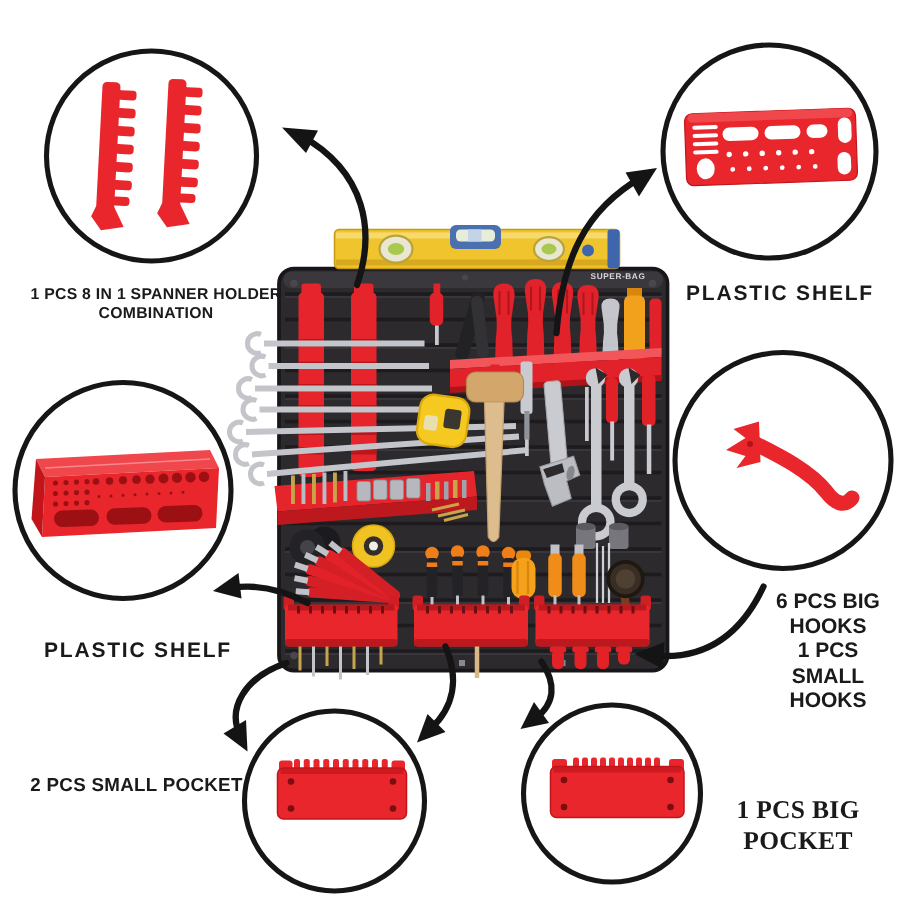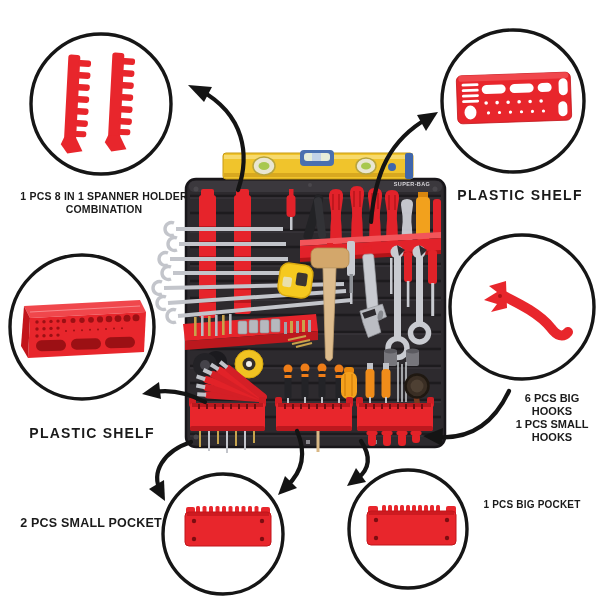--- a/index.html
+++ b/index.html
@@ -3,23 +3,23 @@
 <meta charset="utf-8">
 <style>
   html,body{margin:0;padding:0;background:#ffffff;}
   #stage{position:relative;width:600px;height:600px;background:#ffffff;overflow:hidden;
          font-family:"Liberation Sans",sans-serif;}
   #scene{position:absolute;left:0;top:0;}
   .lbl{position:absolute;font-weight:bold;color:#1a1a1a;text-align:center;line-height:1.22;}
   .lbl-spanner{left:19px;top:190px;width:170px;font-size:10.5px;letter-spacing:.2px;}
   .lbl-shelf-top{left:450px;top:187px;width:140px;font-size:14px;letter-spacing:1.2px;}
   .lbl-shelf-left{left:22px;top:425px;width:140px;font-size:14px;letter-spacing:1.2px;}
-  .lbl-hooks{left:507px;top:392px;width:90px;font-size:11px;line-height:1.18;}
+  .lbl-hooks{left:507px;top:392px;width:90px;font-size:14px;line-height:1.18;}
   .lbl-small-pocket{left:16px;top:516px;width:150px;font-size:12.5px;letter-spacing:.2px;}
-  .lbl-big-pocket{left:466px;top:499px;width:132px;font-size:10px;letter-spacing:.2px;}
+  .lbl-big-pocket{left:466px;top:530px;width:132px;font-size:17px;letter-spacing:.2px;font-family:Liberation Serif, serif;}
 </style>
 </head>
 <body>
 
 <div id="stage">
 
 <svg id="scene" width="600" height="600" viewBox="0 0 600 600">
 
   <g fill="#ffffff" stroke="#161616" stroke-width="3.4">
     <circle cx="101" cy="104" r="70"></circle>

